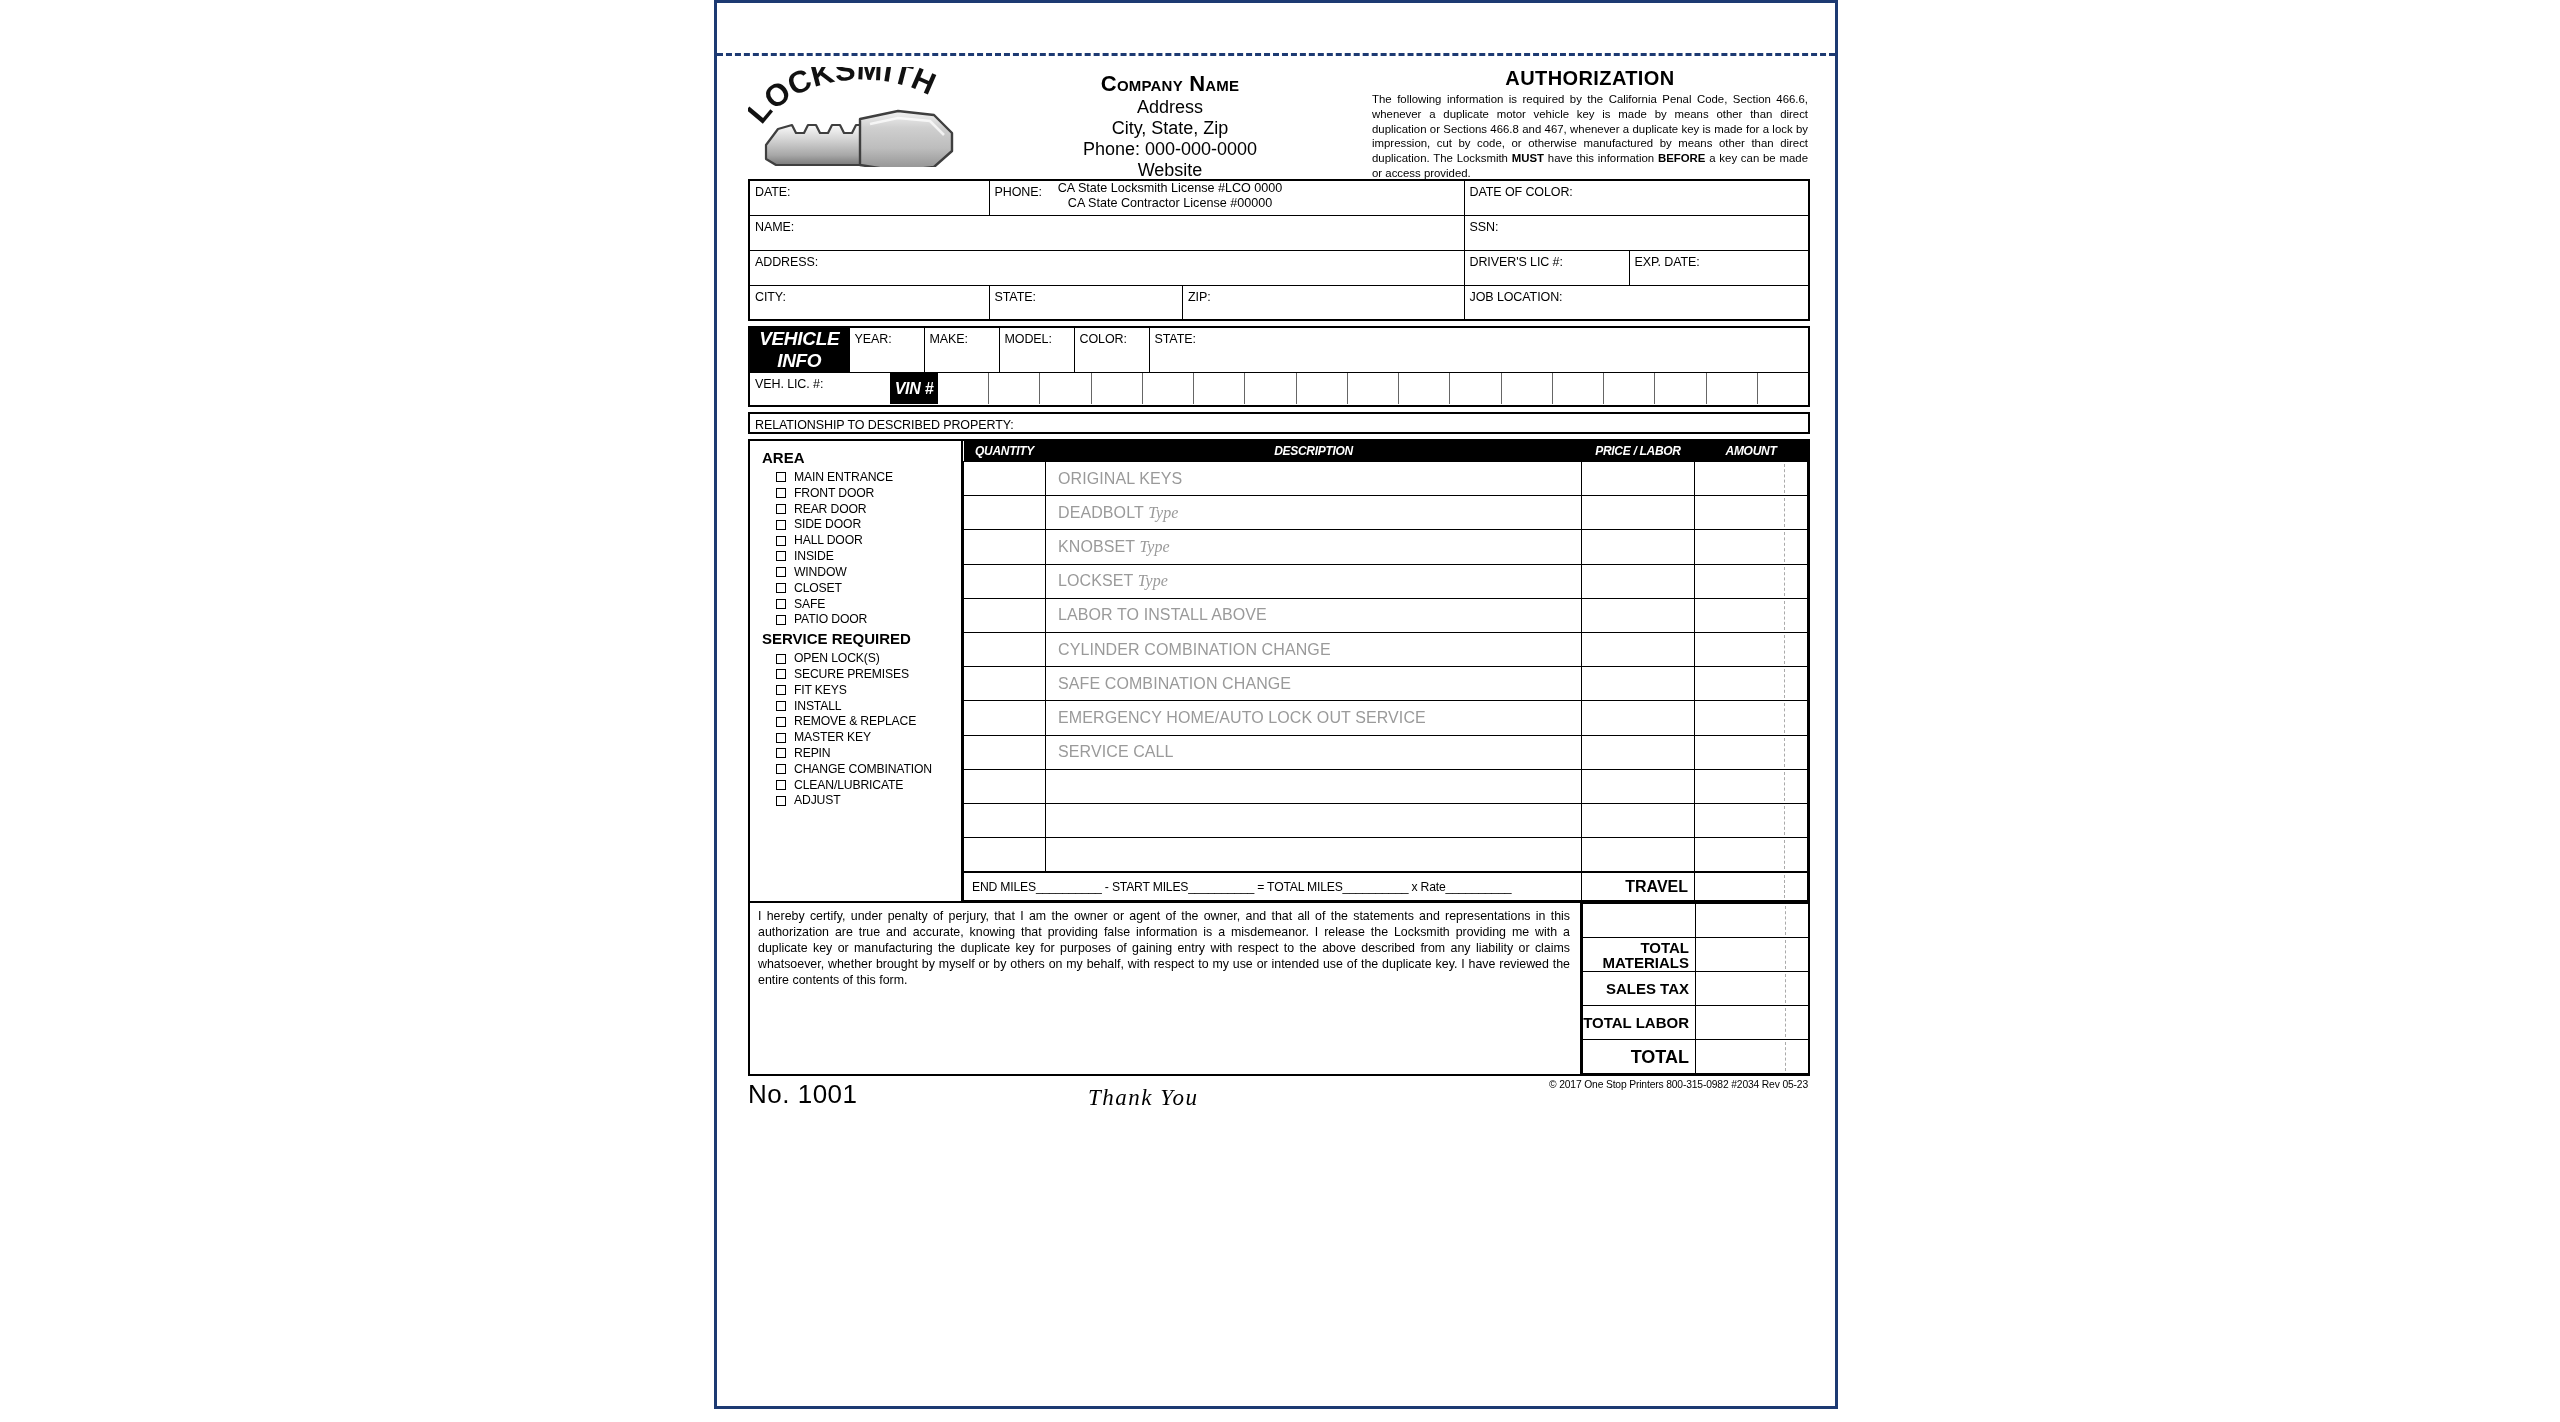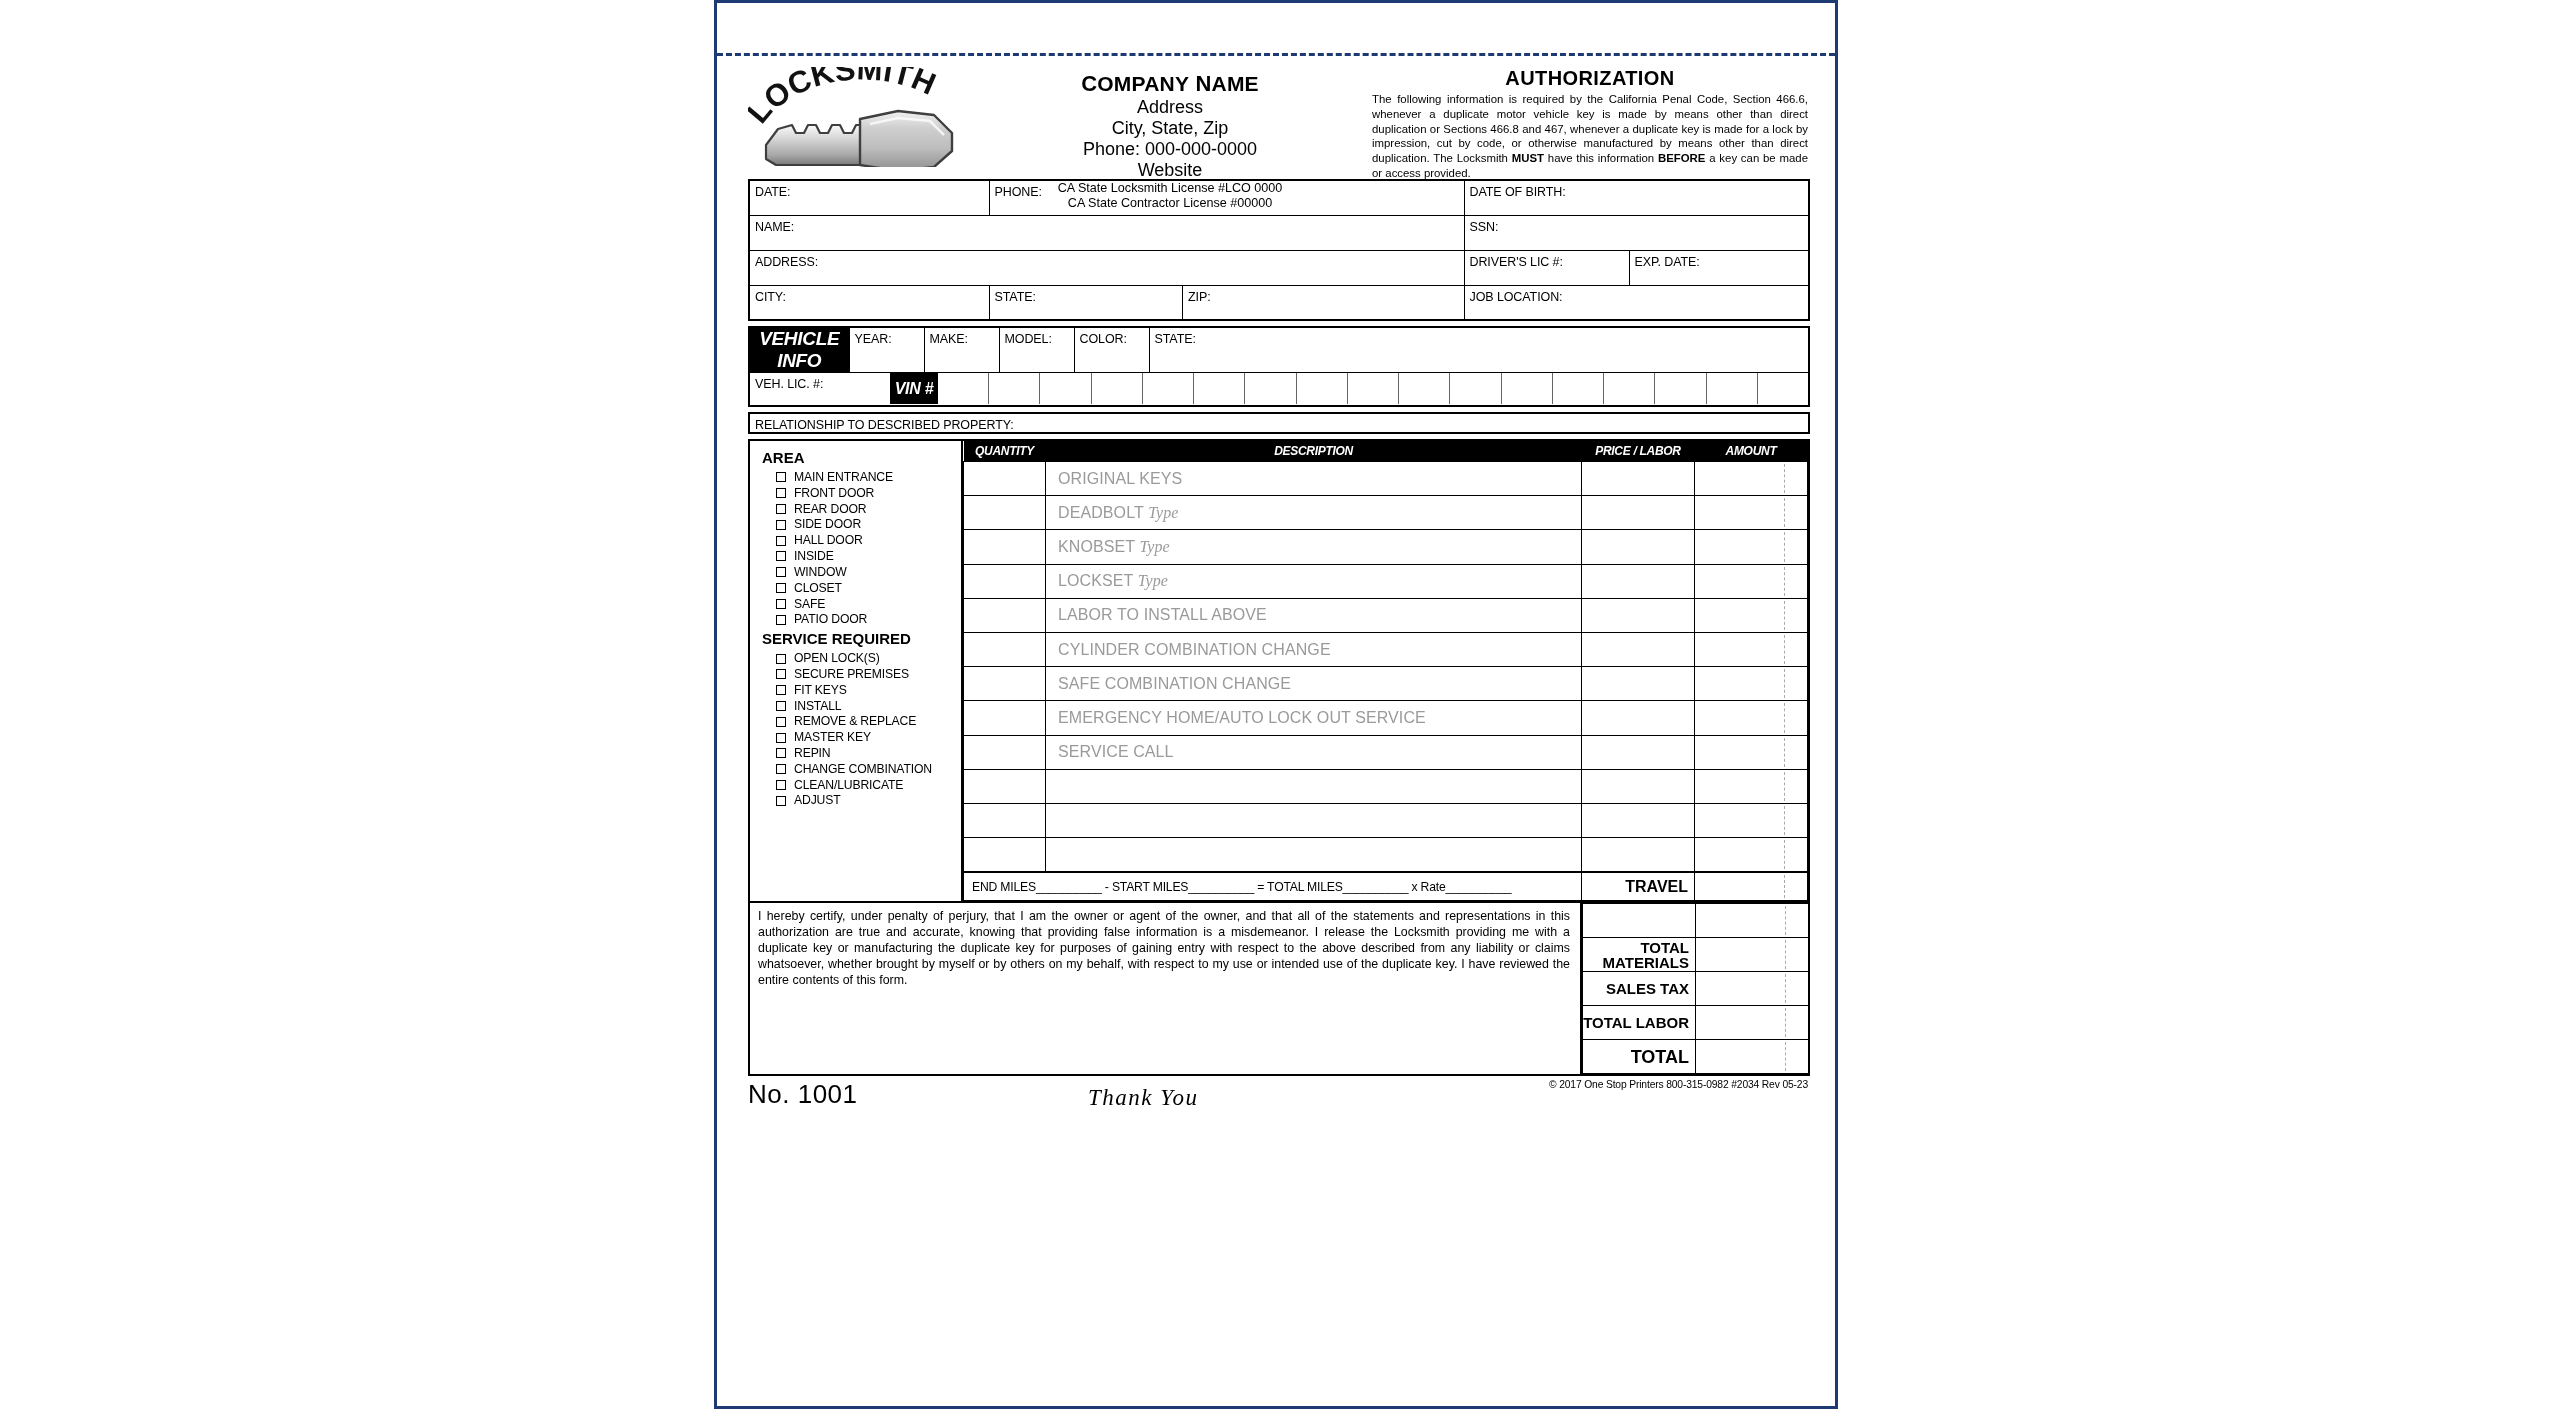--- a/index.html
+++ b/index.html
@@ -32,21 +32,21 @@
   }
 
   
   .hdr { display: flex; align-items: flex-start; height: 110px; padding-top: 4px; }
   .hdr-logo { width: 232px; position: relative; }
   .logo-wrap { position:relative; width: 225px; height: 100px; }
   .logo-wrap svg { position:absolute; left:0; top:0; }
 
   .hdr-company { width: 380px; text-align: center; padding-top: 4px; }
   .co-name { font-size: 22px; font-weight: bold; letter-spacing: .2px; }
-  .co-name .sc { font-size: 21px; }
+  .co-name .sc { font-size: 15px; }
   .co-line { font-size: 18px; line-height: 1.16; }
   .co-small { font-size: 12.6px; line-height: 1.2; }
 
   .hdr-auth { flex: 1; padding-left: 12px; padding-right: 2px; }
   .auth-title { text-align: center; font-size: 20px; font-weight: bold; letter-spacing: .4px; }
   .auth-body {
     font-size: 11.4px; line-height: 1.30; text-align: justify;
     margin-top: 2px;
   }
   .auth-body b { font-weight: bold; }
@@ -221,21 +221,21 @@
       <table class="tbl" id="cust">
         <tbody>
             <tr>
           <td style="width:122px">
                 <div class="lbl">DATE:</div>
               </td>
           <td style="width:475px" colspan="2">
                 <div class="lbl">PHONE:</div>
               </td>
           <td colspan="2">
-                <div class="lbl">DATE OF BIRTH:</div>
+                <div class="lbl">DATE OF COLOR:</div>
               </td>
         </tr>
         <tr>
           <td colspan="3">
                 <div class="lbl">NAME:</div>
               </td>
           <td colspan="2">
                 <div class="lbl">SSN:</div>
               </td>
         </tr>

